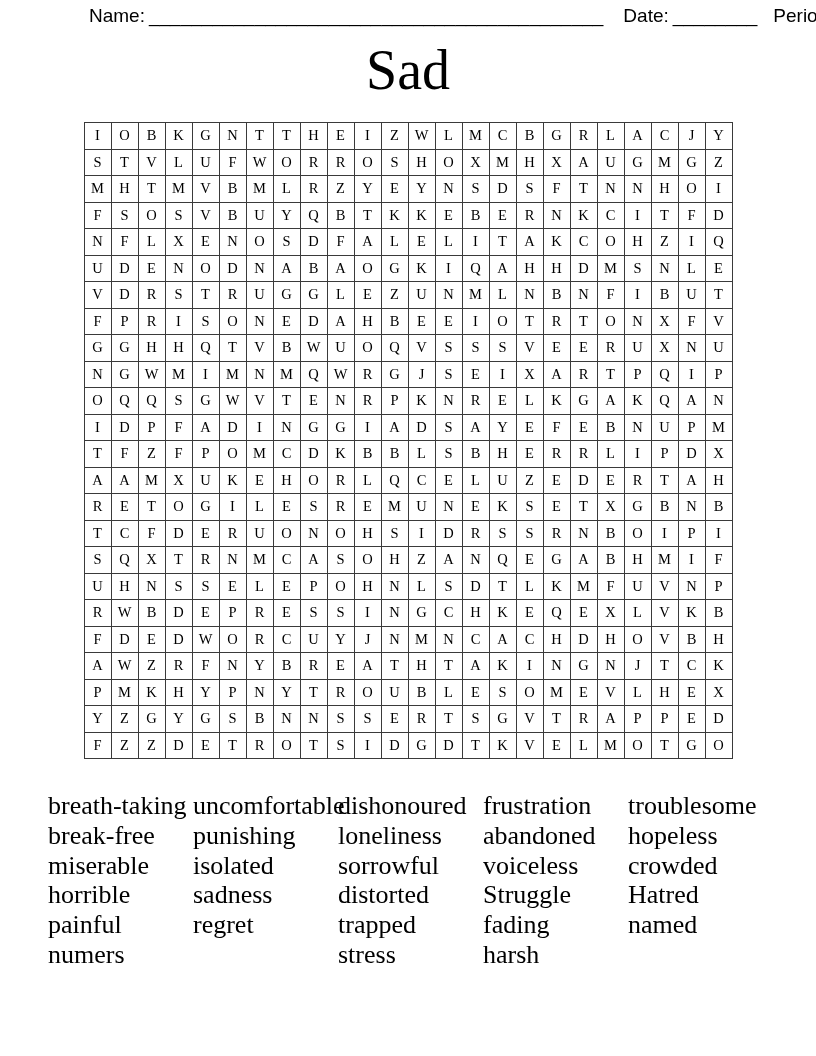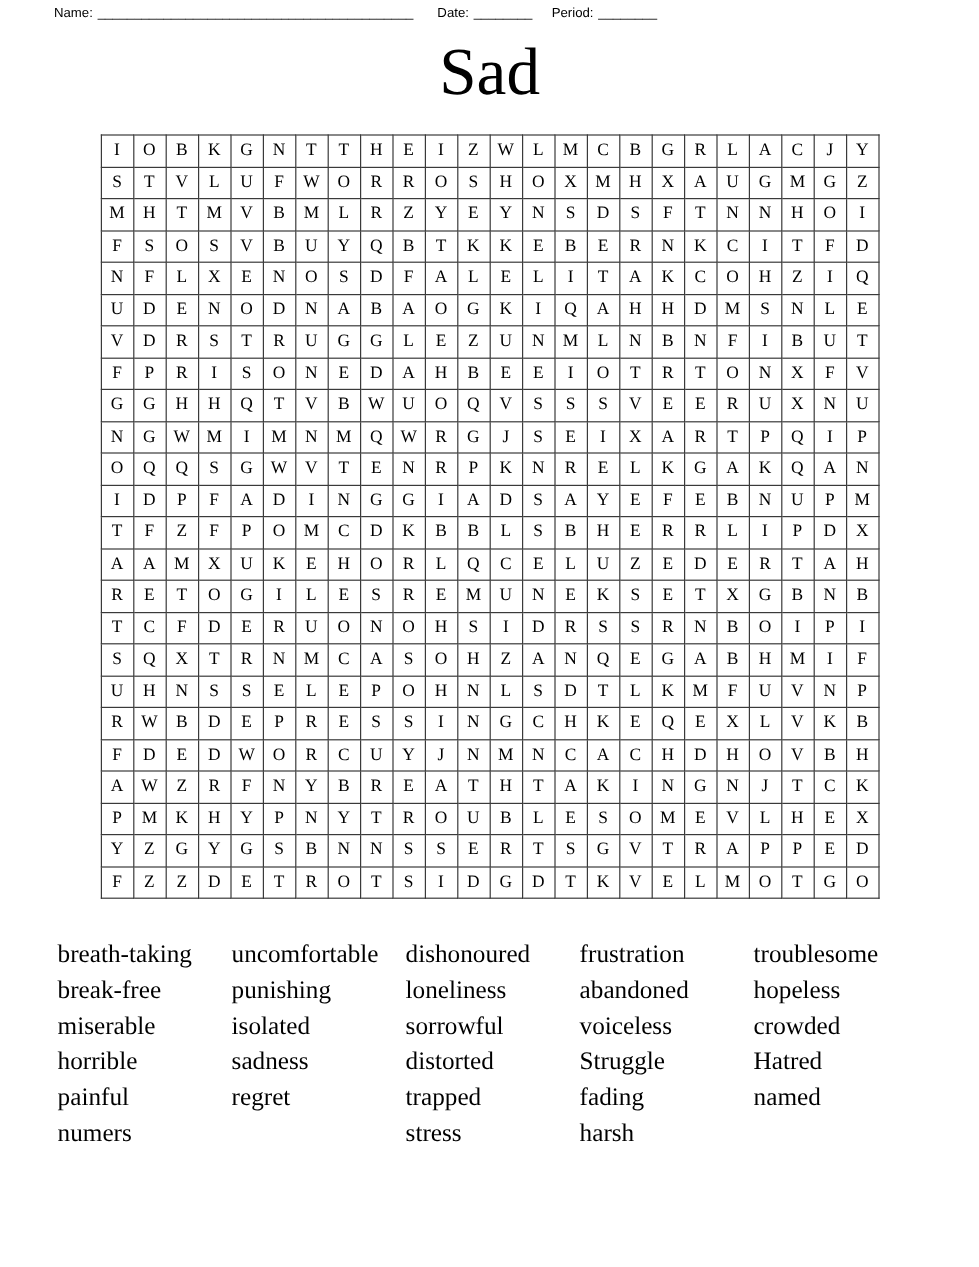--- a/index.html
+++ b/index.html
@@ -1,18 +1,18 @@
 <!DOCTYPE html>
 <html><head>
 <meta charset="utf-8">
 <style>
   html,body{margin:0;padding:0;background:#ffffff;}
   body{width:816px;height:1056px;font-family:"Liberation Sans",sans-serif;color:#000;}
   .page{width:816px;height:1056px;overflow:hidden;}
-  .header{display:flex;align-items:flex-start;padding:5px 30px 0 45px;font-size:11px;white-space:nowrap;}
+  .header{display:flex;align-items:flex-start;padding:5px 30px 0 45px;font-size:19px;white-space:nowrap;margin-left:44px;}
   .header .lbl{flex:none;}
   .header .line{flex:none;letter-spacing:0;}
   .nm-line{margin-left:4px;}
   .dt-lbl{margin-left:20px;}
   .dt-line{margin-left:4px;}
   .pr-lbl{margin-left:16px;}
   .pr-line{margin-left:4px;}
   h1.title{font-family:"Liberation Serif",serif;font-weight:normal;font-size:56px;text-align:center;margin:10px 0 18px 0;line-height:1.2;}
   table.grid{border-collapse:collapse;margin:0 auto;}
   table.grid td{
@@ -20,21 +20,21 @@
     border:1px solid #3a3a3a;
     text-align:center;vertical-align:middle;
     font-family:"Liberation Serif",serif;
     font-size:14.5px;
     padding:0;
   }
   .words{display:flex;padding-left:48px;margin-top:32px;}
   .word-col{width:145px;flex:none;}
   .word-col .word{
     font-family:"Liberation Serif",serif;
-    font-size:21px;
+    font-size:26px;
     line-height:29.7px;
     white-space:nowrap;
   }
 </style>
 </head>
 <body>
 
 <div class="page">
 
   <div class="header">

